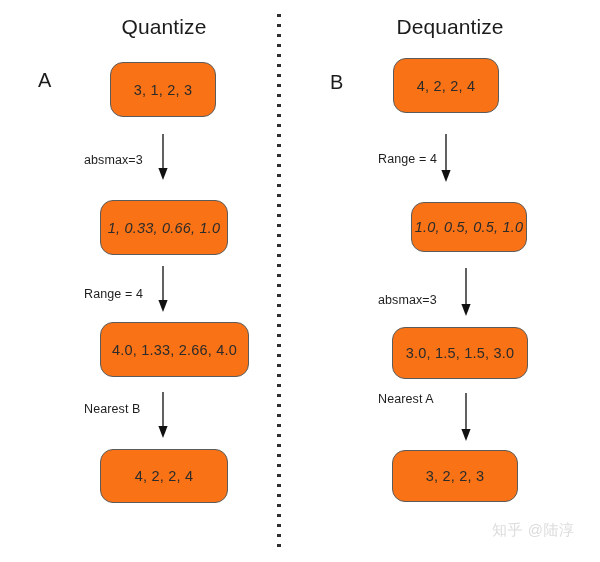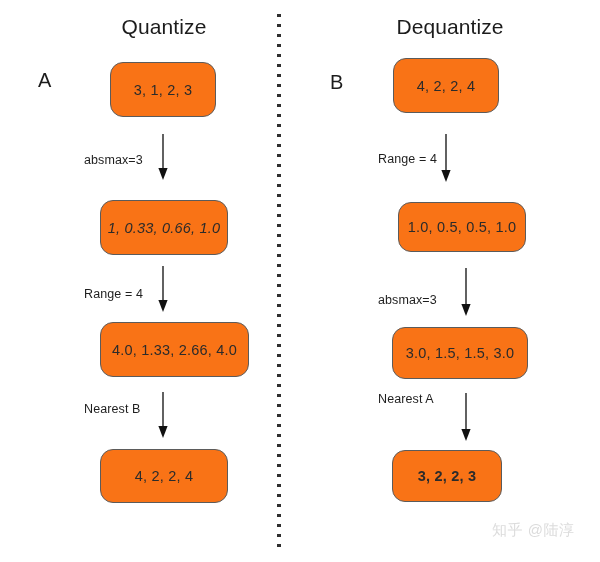--- a/index.html
+++ b/index.html
@@ -64,23 +64,23 @@
   }
 
   
   #box-l1 { left: 110px; top: 62px;  width: 106px; height: 55px; }
   #box-l2 { left: 100px; top: 200px; width: 128px; height: 55px; font-style: italic; }
   #box-l3 { left: 100px; top: 322px; width: 149px; height: 55px; }
   #box-l4 { left: 100px; top: 449px; width: 128px; height: 54px; }
 
   
   #box-r1 { left: 393px; top: 58px;  width: 106px; height: 55px; }
-  #box-r2 { left: 398px; top: 202px; width: 128px; height: 50px; }
+  #box-r2 { left: 411px; top: 202px; width: 116px; height: 50px; font-style: italic; }
   #box-r3 { left: 392px; top: 327px; width: 136px; height: 52px; }
-  #box-r4 { left: 392px; top: 450px; width: 110px; height: 52px; font-weight: bold; }
+  #box-r4 { left: 392px; top: 450px; width: 126px; height: 52px; }
 
   
   .arrow {
     position: absolute;
     width: 16px;
   }
   .arrow svg { display: block; overflow: visible; }
 
   #arrow-l1 { left: 155px; top: 134px; height: 46px; }
   #arrow-l2 { left: 155px; top: 266px; height: 46px; }

